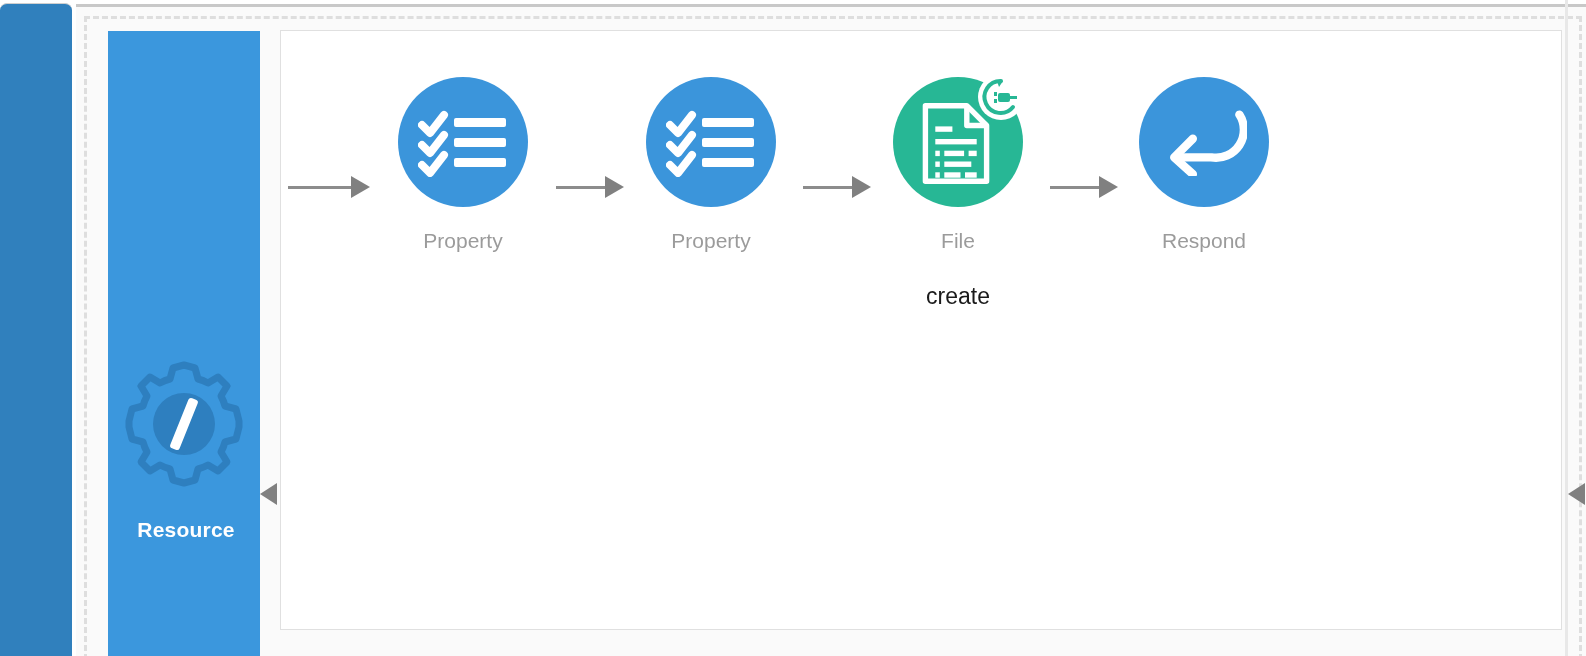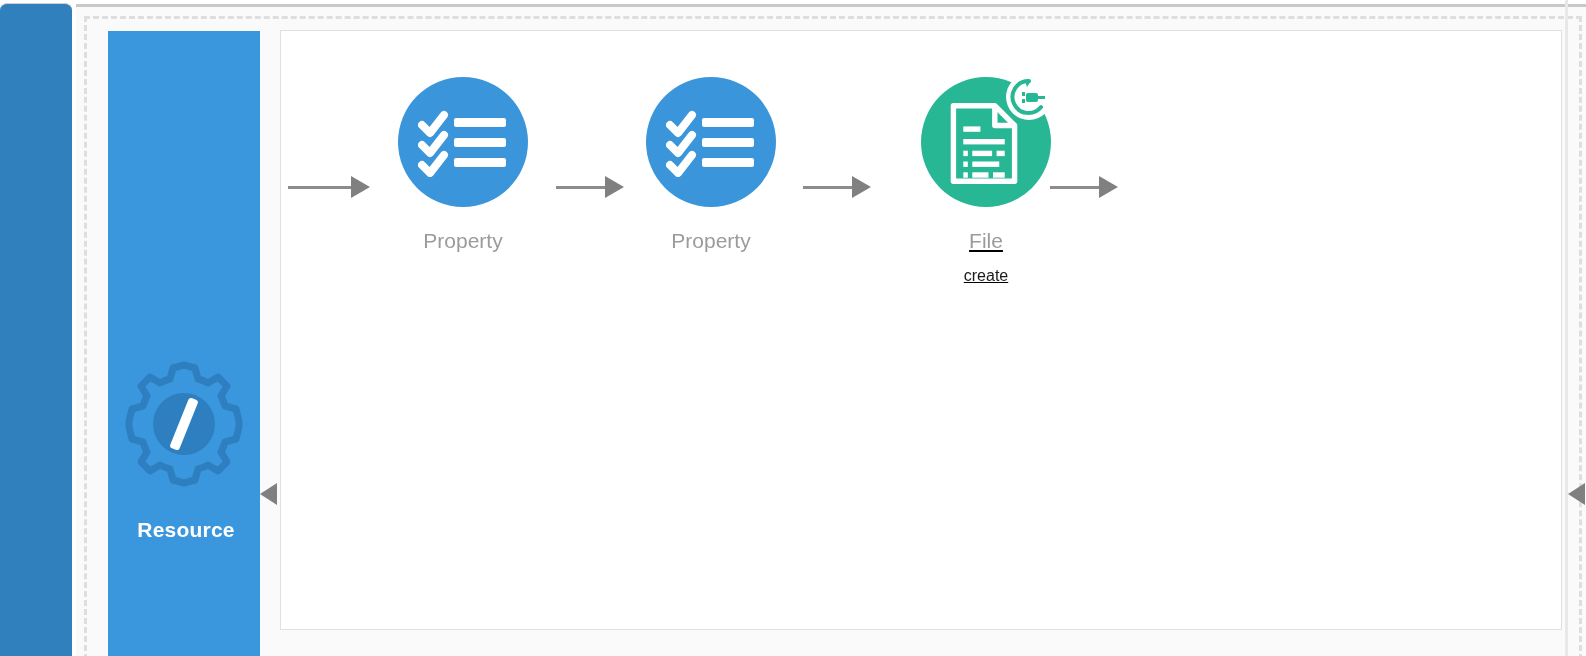--- a/index.html
+++ b/index.html
@@ -123,22 +123,22 @@
   .node-circle.blue  { background: #3b95db; }
   .node-circle.green { background: #27b795; }
   .node-label {
     margin-top: 20px;
     font-size: 21px;
     color: #9b9b9b;
     font-family: "Liberation Sans", sans-serif;
     line-height: 28px;
   }
   .node-sublabel {
-    margin-top: 12px;
-    font-size: 16px;
+    margin-top: 28px;
+    font-size: 23px;
     color: #1a1a1a;
     font-family: "Liberation Sans", sans-serif;
   }
   .node-badge {
     position: absolute;
     right: -4px;
     top: -6px;
     width: 52px;
     height: 52px;
   }
@@ -245,21 +245,21 @@
       </svg>
     </div>
     <div class="node-label">Property</div>
   </div>
 
   <div class="edge" style="left:803px; top:177px; width:68px;">
     <div class="edge-line"></div>
     <div class="edge-head"></div>
   </div>
 
-  <div class="node" style="left:916px; top:77px;text-decoration:underline;">
+  <div class="node" style="left:888px; top:77px;">
     <div class="node-circle green">
       <svg viewBox="0 0 80 92" width="72" height="83" aria-hidden="true" style="margin-left:-4px;margin-top:2px;">
         <path d="M6 4 H52 L74 26 V88 H6 Z" fill="none" stroke="#ffffff" stroke-width="6" stroke-linejoin="round"></path>
         <path d="M52 4 V26 H74" fill="none" stroke="#ffffff" stroke-width="6" stroke-linejoin="round"></path>
         <rect x="17" y="27" width="19" height="6" fill="#ffffff"></rect>
         <rect x="17" y="41" width="46" height="6" fill="#ffffff"></rect>
         <rect x="17" y="54" width="5" height="6" fill="#ffffff"></rect>
         <rect x="27" y="54" width="22" height="6" fill="#ffffff"></rect>
         <rect x="54" y="54" width="9" height="6" fill="#ffffff"></rect>
         <rect x="17" y="66" width="5" height="6" fill="#ffffff"></rect>
@@ -282,17 +282,26 @@
     </div>
     <div class="node-label">File</div>
     <div class="node-sublabel">create</div>
   </div>
 
   <div class="edge" style="left:1050px; top:177px; width:68px;">
     <div class="edge-line"></div>
     <div class="edge-head"></div>
   </div>
 
+  <div class="node" style="left:1134px; top:77px;">
+    <div class="node-circle blue">
+      <svg viewBox="0 0 92 72" width="86" height="67" aria-hidden="true">
+        <path d="M84 6 A30 30 0 0 1 54 52 H16" fill="none" stroke="#ffffff" stroke-width="9" stroke-linecap="round" stroke-linejoin="round"></path>
+        <path d="M34 32 L14 52 L34 70" fill="none" stroke="#ffffff" stroke-width="9" stroke-linecap="round" stroke-linejoin="round"></path>
+      </svg>
+    </div>
+    <div class="node-label">Respond</div>
+  </div>
 
   <div class="right-rule"></div>
   <div class="right-arrow"></div>
 
 </div>
 
 </body></html>

